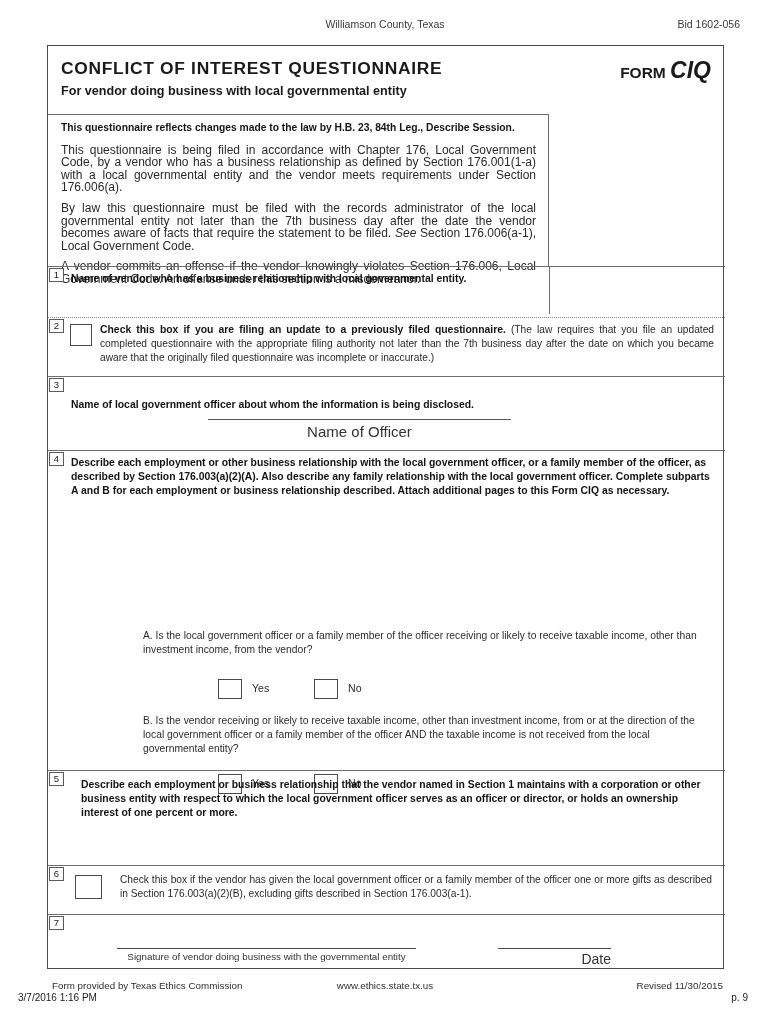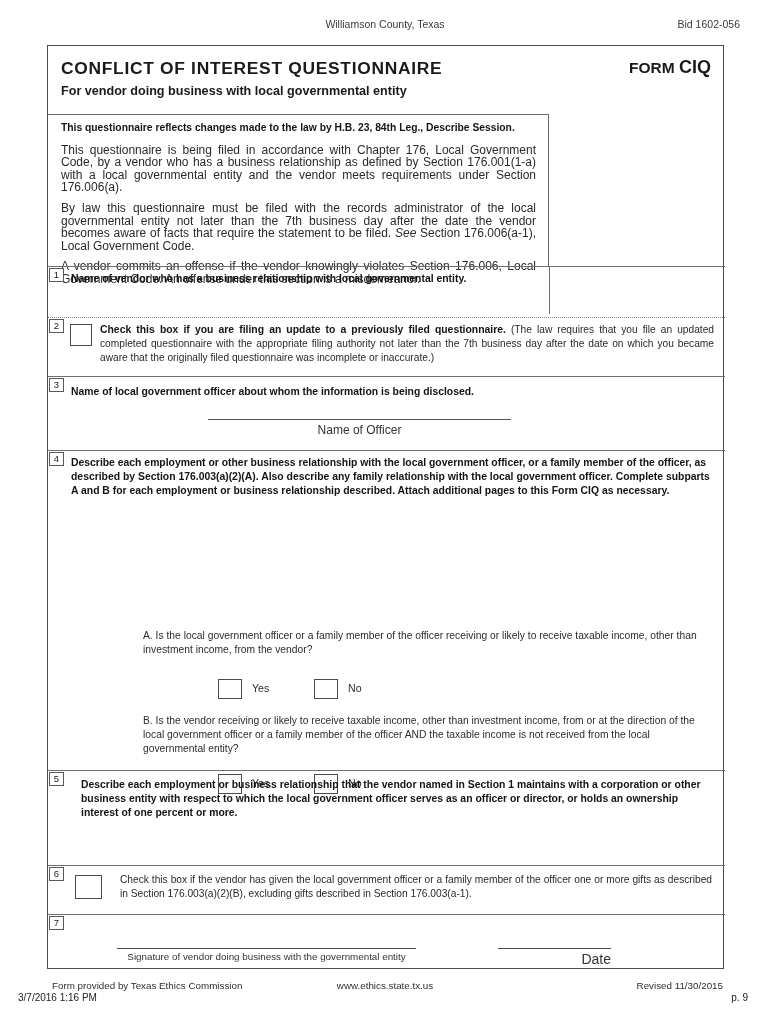--- a/index.html
+++ b/index.html
@@ -75,23 +75,24 @@
   }
   .title-form {
     position: absolute;
     right: 12px;
     top: 11px;
     font-size: 15.5px;
     font-weight: bold;
     color: #1a1a1a;
   }
   .title-form .ciq {
-    font-size: 18px;
+    font-size: 23px;
     font-weight: bold;
     letter-spacing: 0px;
+    font-style: italic;
   }
 
   
   .intro-block {
     position: absolute;
     left: 0;
     top: 68px;
     width: 501px;
     height: 152px;
     border-top: 1.2px solid #6b6b6b;
@@ -216,33 +217,33 @@
   }
   #sec2 .s2-text {
     position: absolute;
     left: 52px; top: 5px;
     width: 614px;
     text-align: justify;
   }
 
   
   #sec3 { top: 330px; height: 74px; }
-  #sec3 .s3-text { position: absolute; left: 23px; top: 8px; }
+  #sec3 .s3-text { position: absolute; left: 23px; top: 21px; }
   #sec3 .officer-line {
     position: absolute;
     left: 160px; top: 42px;
     width: 303px;
     border-bottom: 1.1px solid #555;
   }
   #sec3 .officer-cap {
     position: absolute;
     left: 160px; top: 46px;
     width: 303px;
     text-align: center;
-    font-size: 12px;
+    font-size: 15px;
     color: #333;
   }
 
   
   #sec4 { top: 404px; height: 320px; }
   #sec4 .s4-text {
     position: absolute;
     left: 23px; top: 5px;
     width: 640px;
     text-align: left;

